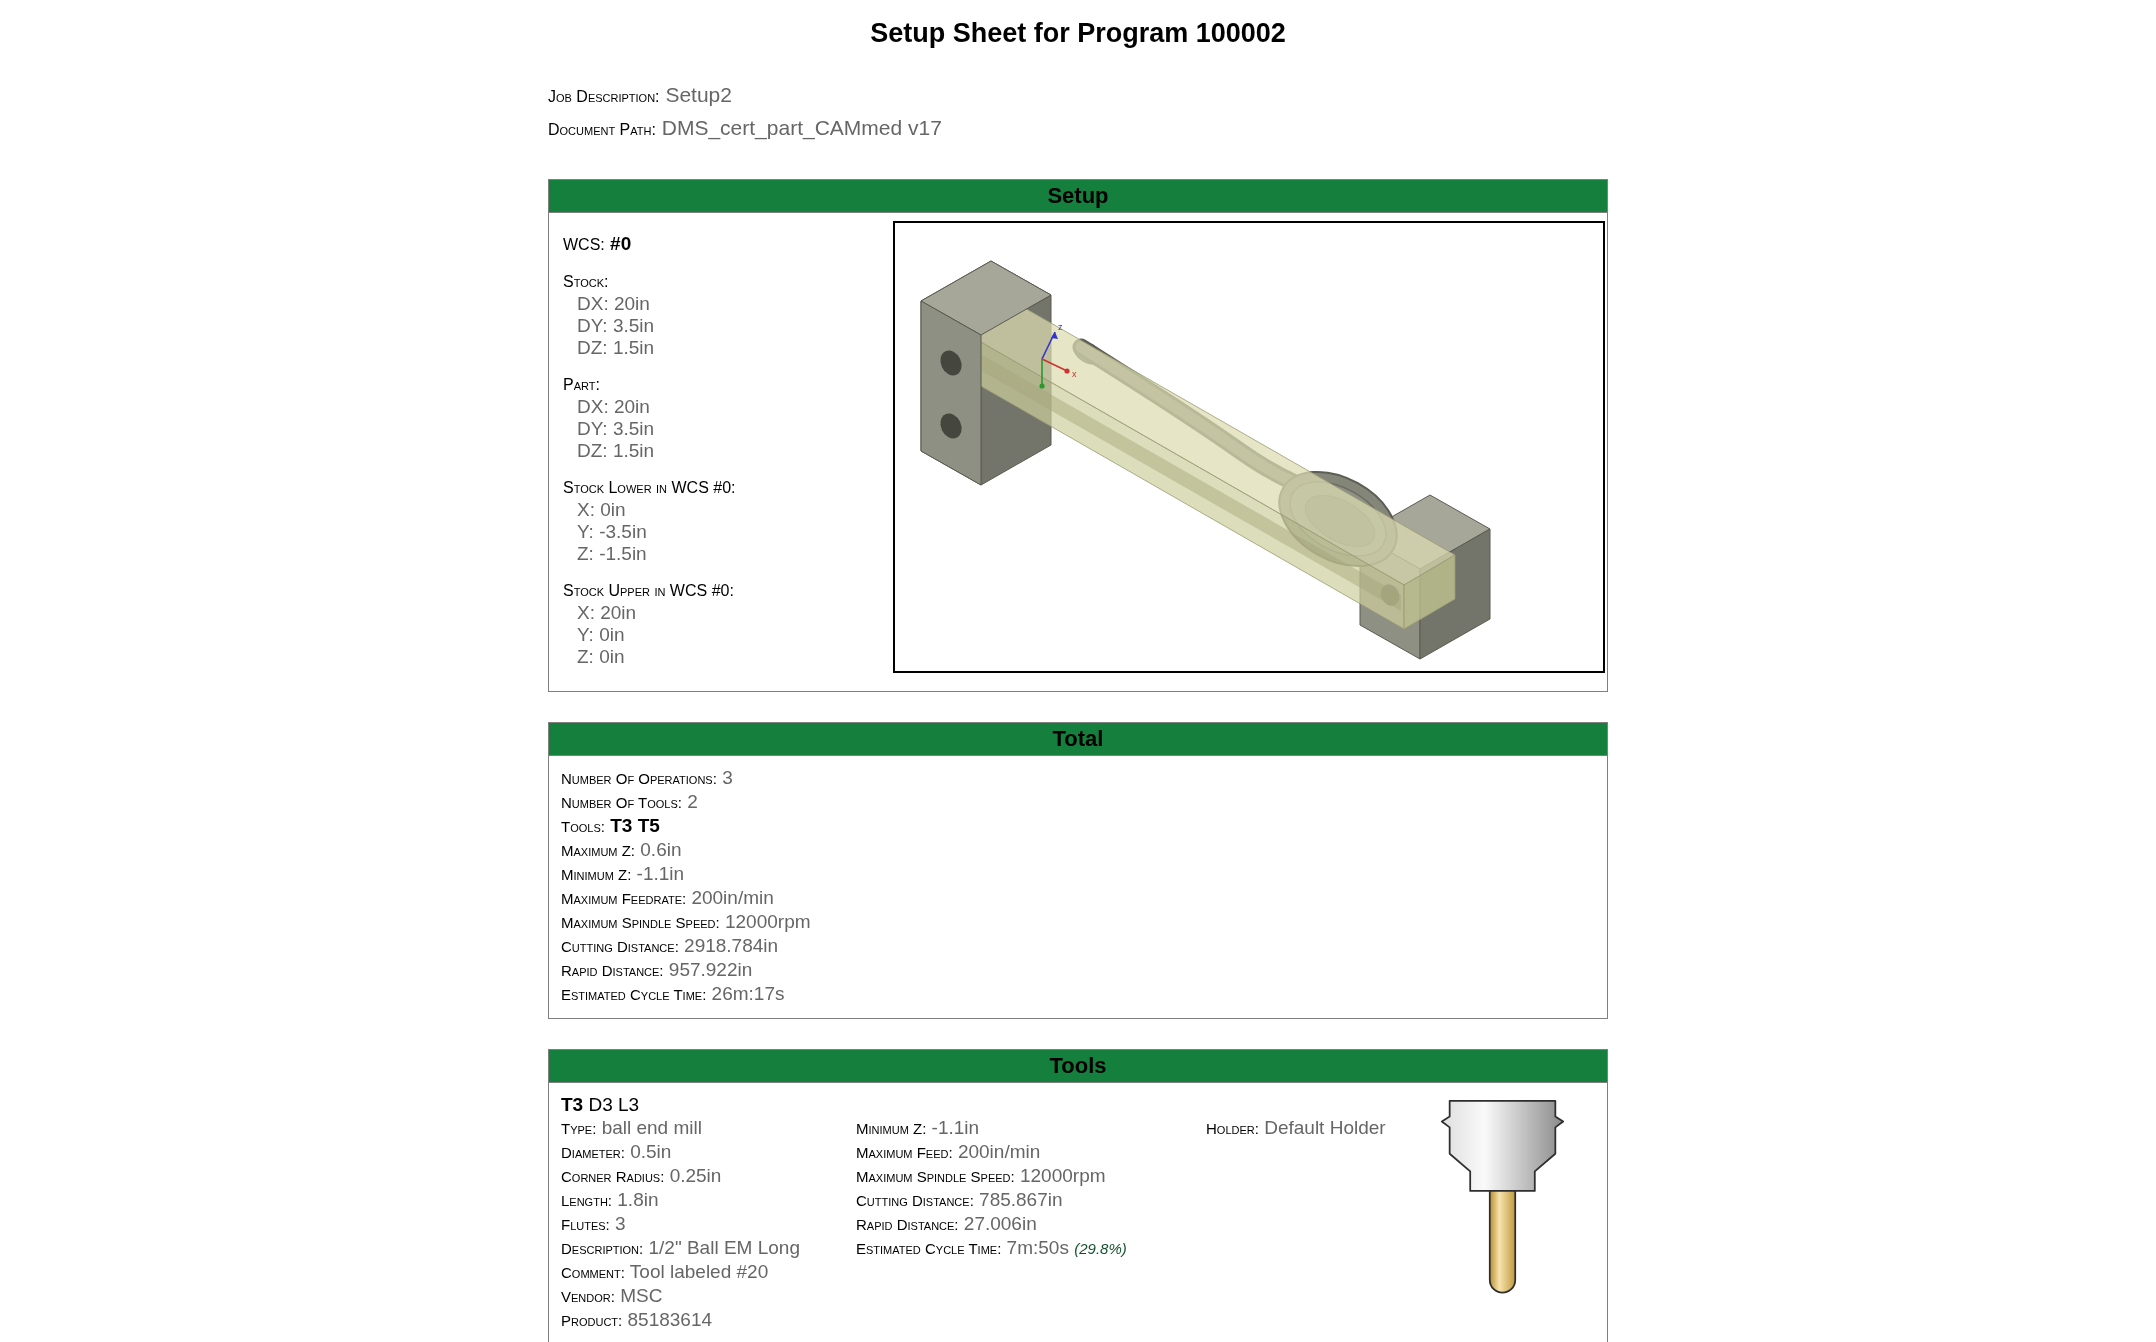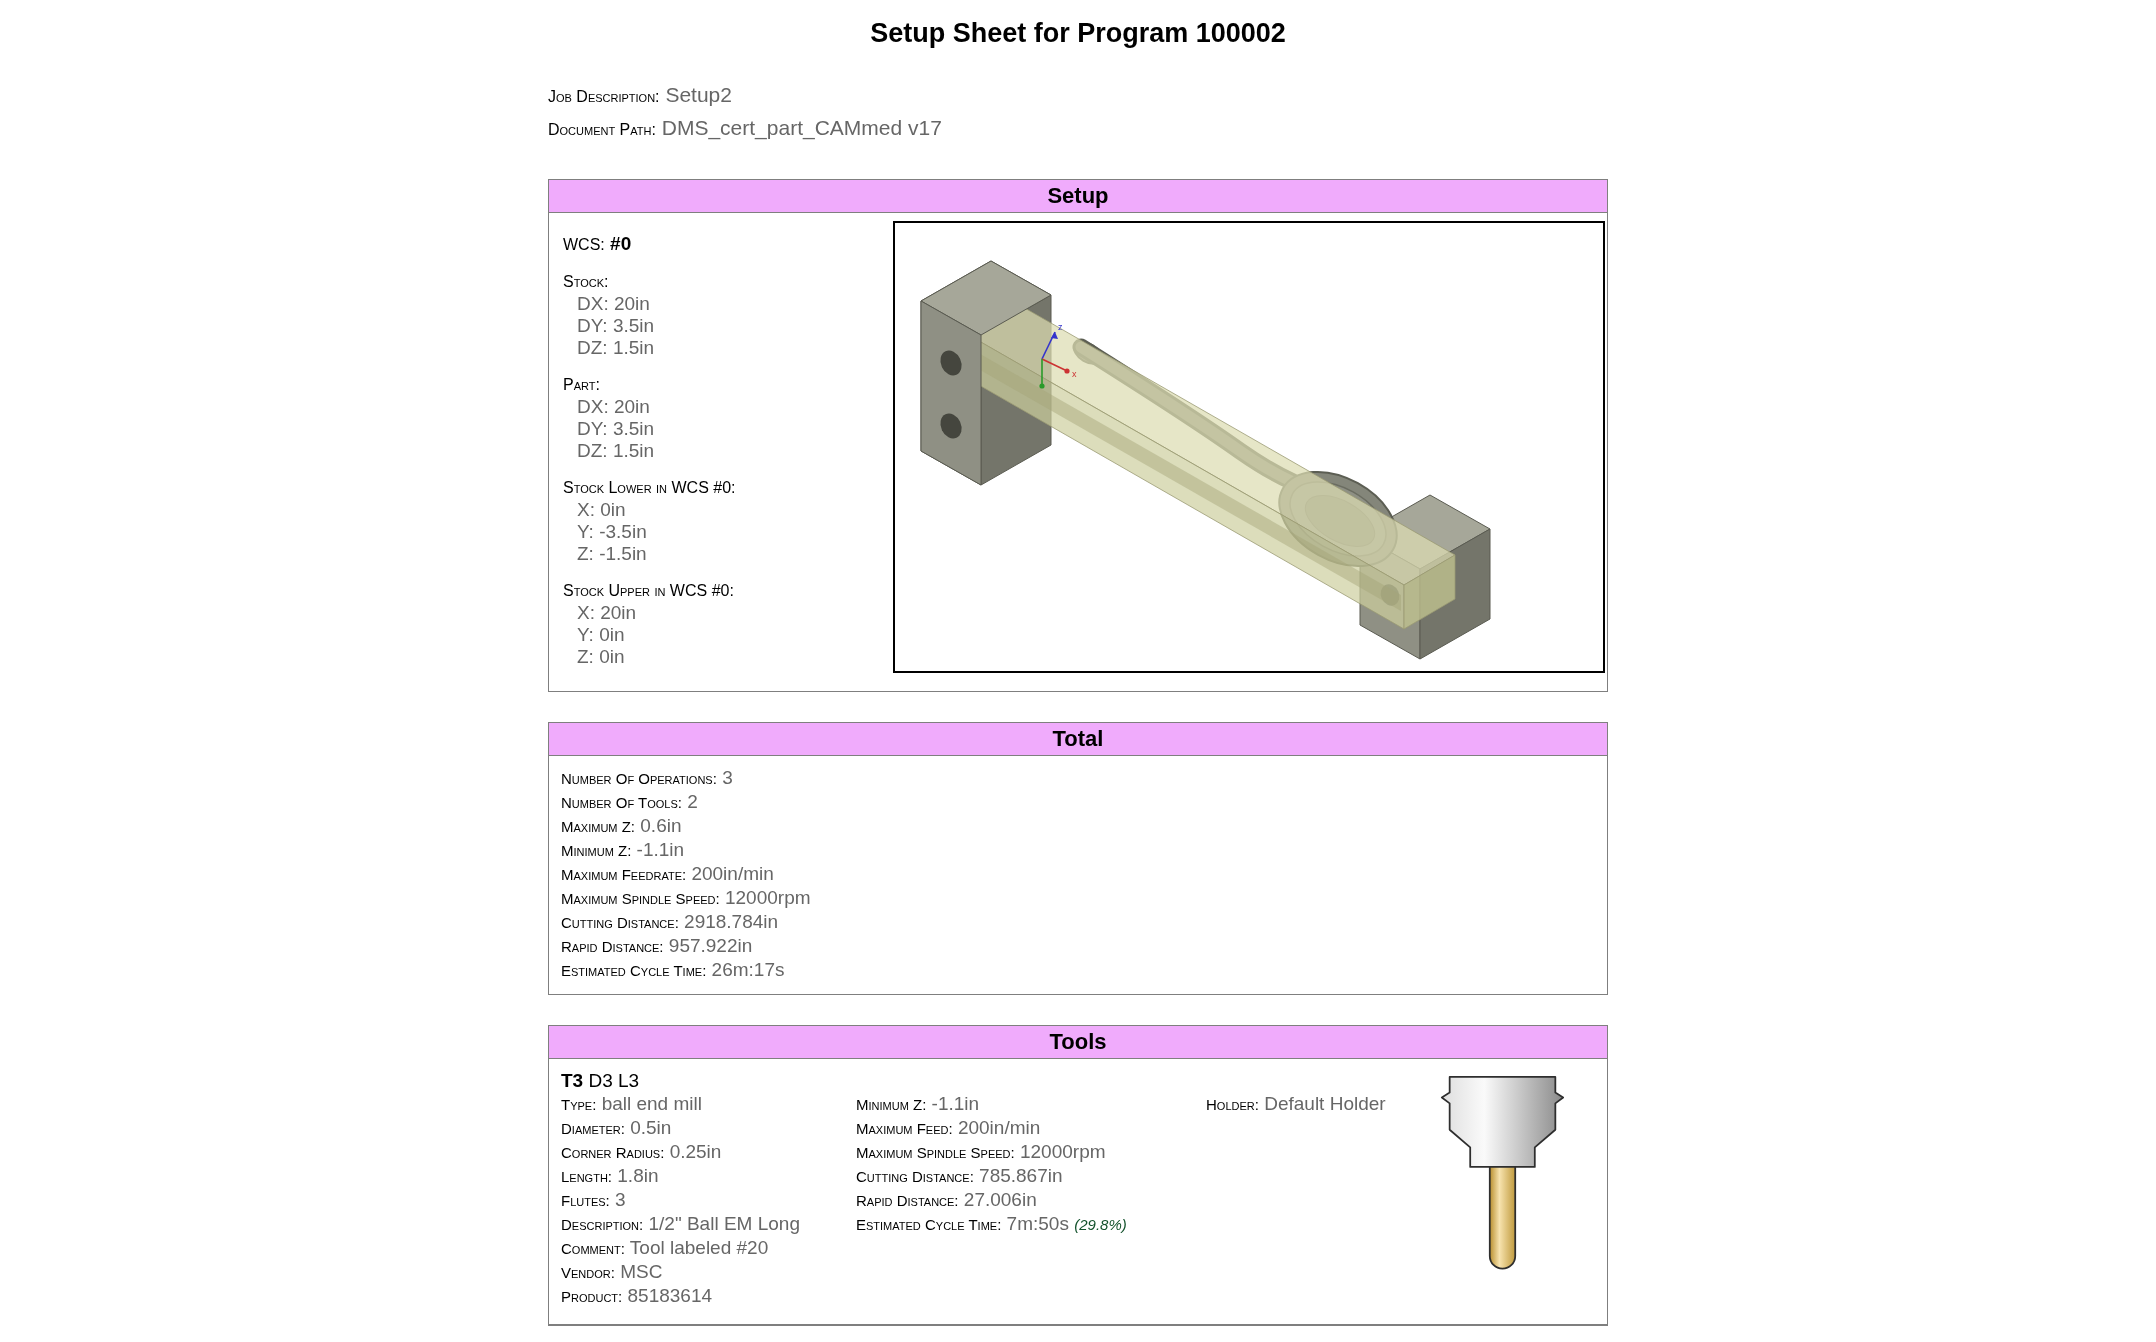--- a/index.html
+++ b/index.html
@@ -10,21 +10,21 @@
   }
   .column { width:1060px; margin:0 auto; }
   .page-title { text-align:center; font-size:27px; font-weight:bold; margin:18px 0 30px 0; }
   .meta { margin-bottom:34px; }
   .meta-line { line-height:31px; font-size:21px; }
   .lbl { font-variant:small-caps; color:#000; }
   .meta-line .lbl { font-size:16px; }
   .val { color:#666;text-align:center; }
   .section { border:1px solid #7f7f7f; margin-bottom:30px; background:#fff; }
   .section-header {
-    background:#f0abfc; border-bottom:1px solid #7f7f7f; text-align:center;
+    background:#15803d; border-bottom:1px solid #7f7f7f; text-align:center;
     font-weight:bold; font-size:22px; padding:3px 0; color:#000;
   }
   
   .setup-body { display:flex; padding:8px 7px 8px 14px; }
   .setup-left { flex:0 0 330px; font-size:19px; }
   .setup-left .lbl { font-size:16px; }
   .wcs-line { margin:12px 0 16px 0; }
   .wcs-val { font-weight:bold; color:#000; }
   .group { margin-bottom:15px; }
   .group-label { line-height:22px; }
@@ -153,20 +153,21 @@
         </svg>
       </div>
     </div>
   </div>
 
   <div class="section">
     <div class="section-header">Total</div>
     <div class="total-body">
       <div class="kv"><span class="lbl">Number Of Operations:</span> <span class="val">3</span></div>
       <div class="kv"><span class="lbl">Number Of Tools:</span> <span class="val">2</span></div>
+      <div class="kv"><span class="lbl">Tools:</span> <span class="val-strong">T3 T5</span></div>
       <div class="kv"><span class="lbl">Maximum Z:</span> <span class="val">0.6in</span></div>
       <div class="kv"><span class="lbl">Minimum Z:</span> <span class="val">-1.1in</span></div>
       <div class="kv"><span class="lbl">Maximum Feedrate:</span> <span class="val">200in/min</span></div>
       <div class="kv"><span class="lbl">Maximum Spindle Speed:</span> <span class="val">12000rpm</span></div>
       <div class="kv"><span class="lbl">Cutting Distance:</span> <span class="val">2918.784in</span></div>
       <div class="kv"><span class="lbl">Rapid Distance:</span> <span class="val">957.922in</span></div>
       <div class="kv"><span class="lbl">Estimated Cycle Time:</span> <span class="val">26m:17s</span></div>
     </div>
   </div>
 

